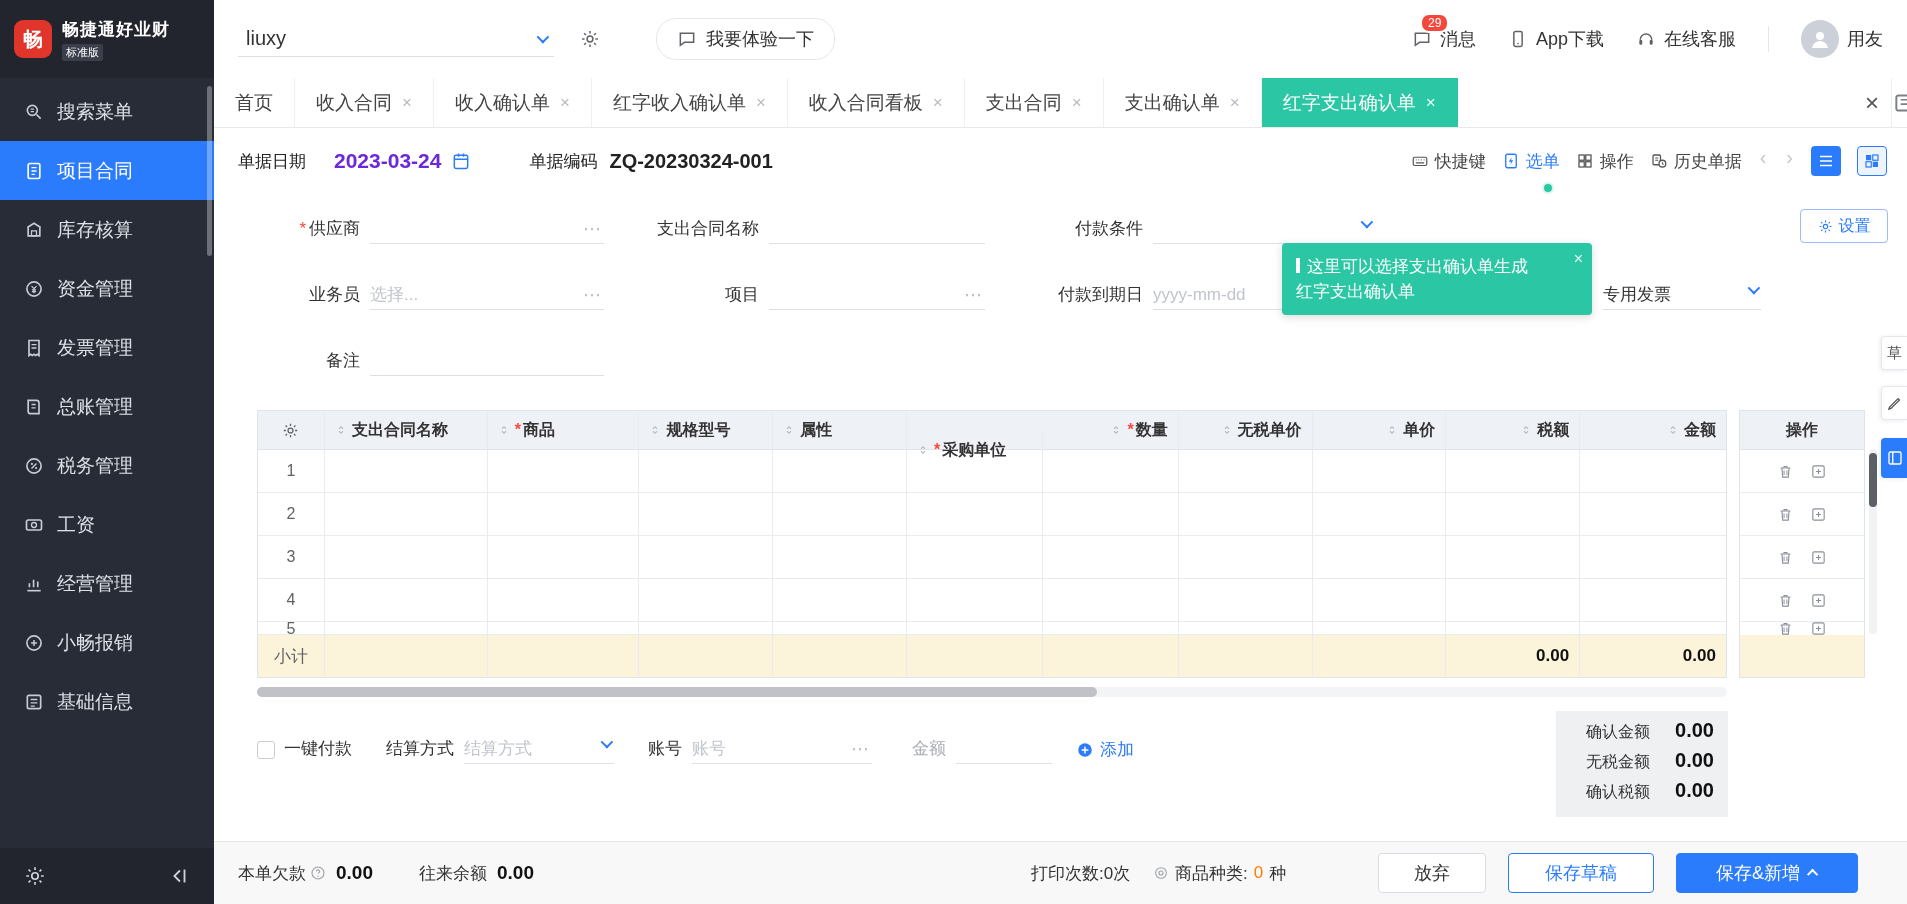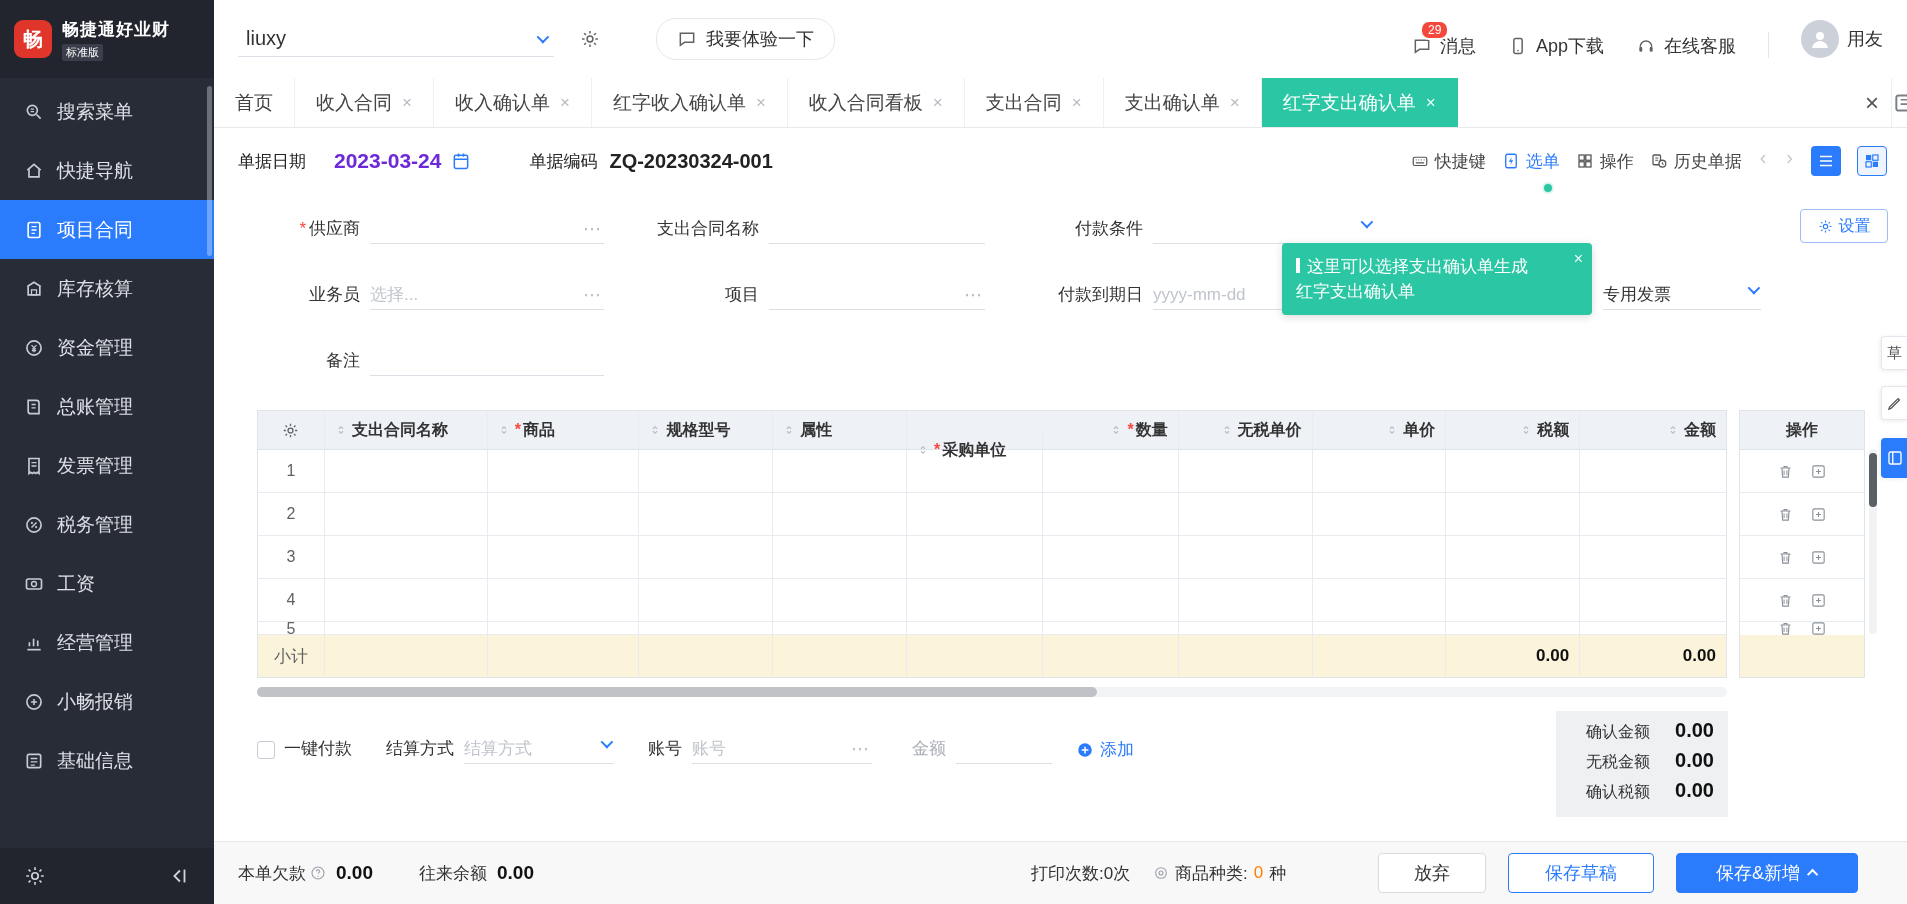--- a/index.html
+++ b/index.html
@@ -29,21 +29,21 @@
   .main { flex:1; display:flex; flex-direction:column; position:relative; min-width:0; }
 
   
   .topbar { height:78px; display:flex; align-items:center; padding:0 24px; background:#fff; flex:none; }
   .account-select { width:316px; display:flex; align-items:center; justify-content:space-between; border-bottom:1px solid #dcdfe5; padding:6px 8px; font-size:20px; color:#333; cursor:pointer; }
   .chev { width:9px; height:9px; border-right:2px solid #2b7bfd; border-bottom:2px solid #2b7bfd; transform:rotate(45deg) translateY(-2px); display:inline-block; }
   .tico { display:inline-flex; width:20px; height:20px; color:#5f6368; }
   .tico svg { width:100%; height:100%; display:block; }
   .topbar .gear-btn { margin-left:26px; cursor:pointer; }
   .exp-pill { margin-left:56px; display:flex; align-items:center; gap:9px; border:1px solid #e4e7ec; border-radius:20px; padding:8px 20px; font-size:18px; color:#333; background:#fff; cursor:pointer; font-family:inherit; }
-  .topbar-right { margin-left:auto; display:flex; align-items:flex-end; gap:32px; }
+  .topbar-right { margin-left:auto; display:flex; align-items:center; gap:32px; }
   .tb-item { display:flex; align-items:center; gap:8px; font-size:18px; color:#333; cursor:pointer; position:relative; }
   .badge { position:absolute; top:-14px; left:8px; background:#f5483d; color:#fff; font-size:12px; border-radius:9px; padding:1px 6px; border:2px solid #fff; }
   .tb-divider { width:1px; height:26px; background:#e6e6e6; }
   .avatar { width:38px; height:38px; border-radius:50%; background:#ccd0d8; display:flex; align-items:center; justify-content:center; color:#fff; overflow:hidden; }
   .avatar svg { width:24px; height:24px; }
 
   
   .tabbar { height:50px; display:flex; align-items:stretch; background:#fff; border-bottom:1px solid #e9e9e9; position:relative; flex:none; }
   .tab { display:flex; align-items:center; gap:10px; padding:0 21px; font-size:19px; color:#444; border-right:1px solid #f0f0f0; cursor:pointer; white-space:nowrap; }
   .tab.active { background:#2bc7a4; color:#fff; border-right-color:#2bc7a4; }
@@ -180,29 +180,20 @@
         <div class="menu-item">
           <span class="mi-icon">
             <svg viewBox="0 0 24 24">
               <circle cx="10" cy="10" r="6" fill="none" stroke="currentColor" stroke-width="2"></circle>
               <path d="M15 15l5 5" stroke="currentColor" stroke-width="2"></path>
               <path d="M8 8.5h4M8 11.5h4" stroke="currentColor" stroke-width="1.4"></path>
             </svg>
           </span>
           <span class="mi-label">搜索菜单</span>
         </div>
-        <div class="menu-item">
-          <span class="mi-icon">
-            <svg viewBox="0 0 24 24">
-              <path d="M4 11L12 4l8 7" fill="none" stroke="currentColor" stroke-width="2"></path>
-              <path d="M6 10v9h12v-9" fill="none" stroke="currentColor" stroke-width="2"></path>
-            </svg>
-          </span>
-          <span class="mi-label">快捷导航</span>
-        </div>
         <div class="menu-item active">
           <span class="mi-icon">
             <svg viewBox="0 0 24 24">
               <rect x="5" y="3" width="14" height="18" rx="2" fill="none" stroke="currentColor" stroke-width="2"></rect>
               <path d="M9 8h6M9 12h6M9 16h4" stroke="currentColor" stroke-width="1.6"></path>
             </svg>
           </span>
           <span class="mi-label">项目合同</span>
         </div>
         <div class="menu-item">
@@ -220,34 +211,34 @@
             <svg viewBox="0 0 24 24">
               <circle cx="12" cy="12" r="8.5" fill="none" stroke="currentColor" stroke-width="2"></circle>
               <path d="M9 8.5l3 3 3-3M12 11.5V17M9.5 13h5M9.5 15h5" stroke="currentColor" stroke-width="1.5" fill="none"></path>
             </svg>
           </span>
           <span class="mi-label">资金管理</span>
         </div>
         <div class="menu-item">
           <span class="mi-icon">
             <svg viewBox="0 0 24 24">
+              <path d="M6 3h12v18l-2-1.5L14 21l-2-1.5L10 21l-2-1.5L6 21z" fill="none" stroke="currentColor" stroke-width="2"></path>
+              <path d="M9 8h6M9 12h6" stroke="currentColor" stroke-width="1.6"></path>
+            </svg>
+          </span>
+          <span class="mi-label">发票管理</span>
+        </div>
+        <div class="menu-item">
+          <span class="mi-icon">
+            <svg viewBox="0 0 24 24">
               <path d="M5 4h10a3 3 0 013 3v13H8a3 3 0 01-3-3z" fill="none" stroke="currentColor" stroke-width="2"></path>
               <path d="M9 9h5M9 13h5" stroke="currentColor" stroke-width="1.6"></path>
             </svg>
           </span>
           <span class="mi-label">总账管理</span>
-        </div>
-        <div class="menu-item">
-          <span class="mi-icon">
-            <svg viewBox="0 0 24 24">
-              <path d="M6 3h12v18l-2-1.5L14 21l-2-1.5L10 21l-2-1.5L6 21z" fill="none" stroke="currentColor" stroke-width="2"></path>
-              <path d="M9 8h6M9 12h6" stroke="currentColor" stroke-width="1.6"></path>
-            </svg>
-          </span>
-          <span class="mi-label">发票管理</span>
         </div>
         <div class="menu-item">
           <span class="mi-icon">
             <svg viewBox="0 0 24 24">
               <circle cx="12" cy="12" r="8.5" fill="none" stroke="currentColor" stroke-width="2"></circle>
               <path d="M9 15l6-6" stroke="currentColor" stroke-width="1.8"></path>
               <circle cx="9.5" cy="9.5" r="1.3" fill="currentColor"></circle>
               <circle cx="14.5" cy="14.5" r="1.3" fill="currentColor"></circle>
             </svg>
           </span>

